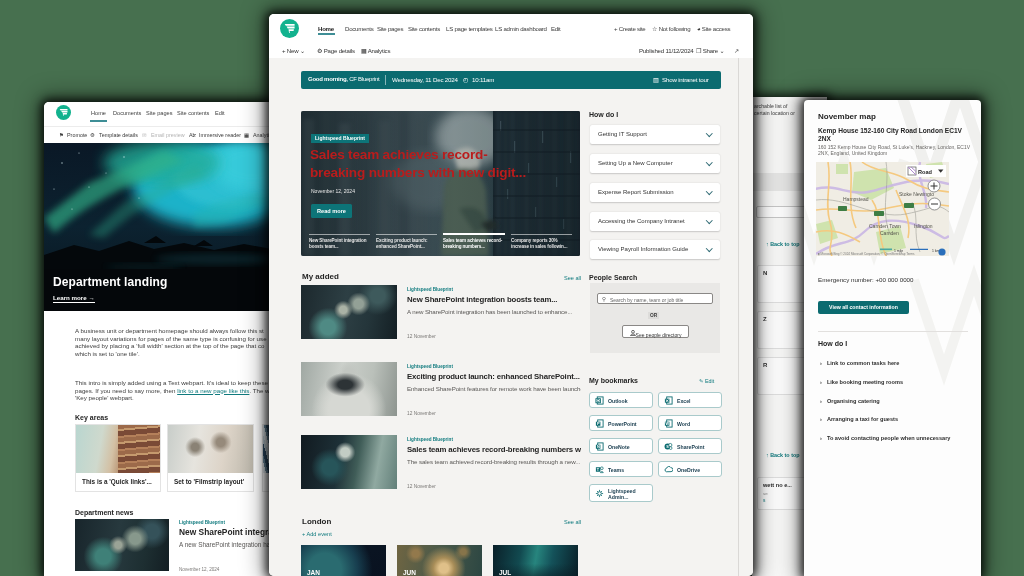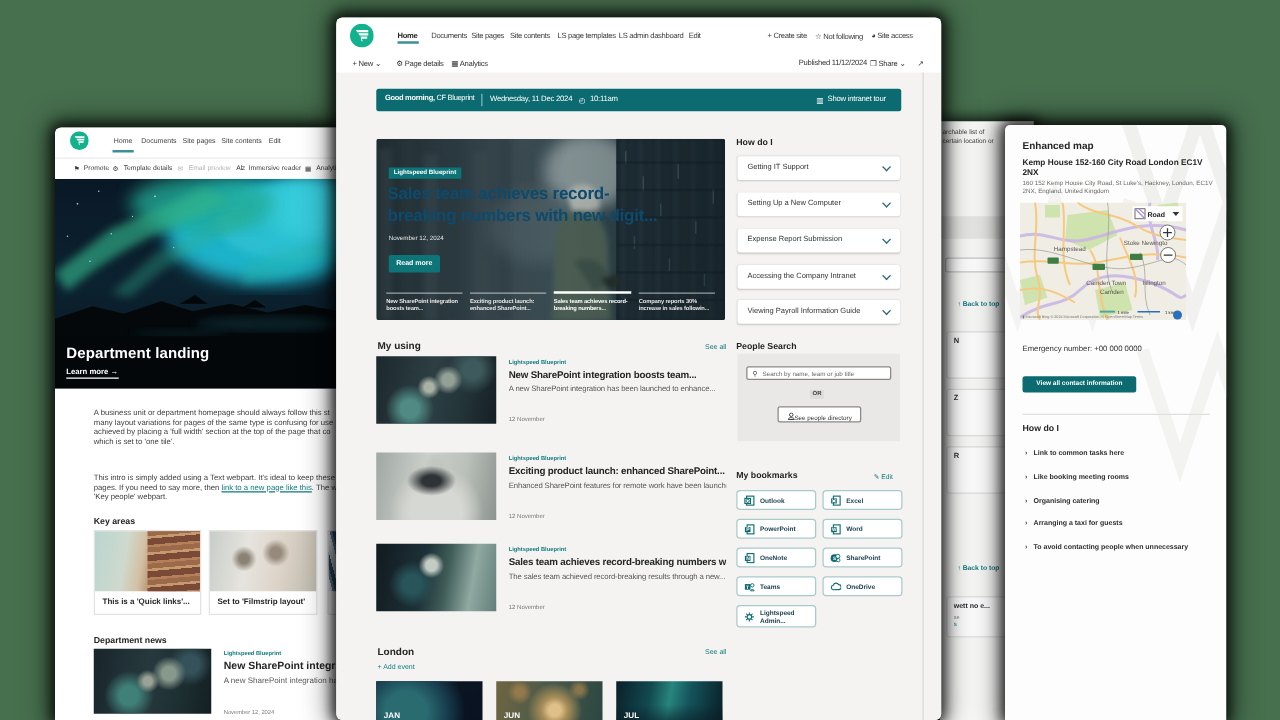--- a/index.html
+++ b/index.html
@@ -184,21 +184,21 @@
   </div>
 </div>
 
 <div id="pc" class="panel">
   <svg class="abs" style="left:0;top:0" width="177" height="476" viewBox="0 0 177 476">
     <path d="M96 -10 L126 80 156 -10 186 80 216 -10" stroke="#f0f0ee" stroke-width="11" fill="none"></path>
     <path d="M120 60 L150 150 180 60" stroke="#f1f1ef" stroke-width="10" fill="none"></path>
     <path d="M-20 60 L10 150 40 60 70 150 100 60" stroke="#f3f3f1" stroke-width="10" fill="none"></path>
     <path d="M110 180 L140 270 170 180 200 270" stroke="#f3f3f1" stroke-width="10" fill="none"></path>
   </svg>
-  <div class="hdr" style="left:14px;top:12px;font-size:8px;color:#252525">Enhanced map</div>
+  <div class="hdr" style="left:14px;top:12px;font-size:8px;color:#252525">November map</div>
   <div class="abs" style="left:14px;top:27px;width:152px;font-size:6.6px;font-weight:bold;color:#252525;line-height:8px">Kemp House 152-160 City Road London EC1V 2NX</div>
   <div class="abs" style="left:14px;top:44px;width:156px;font-size:5px;color:#6a6866;line-height:6px">160 152 Kemp House City Road, St Luke's, Hackney, London, EC1V 2NX, England, United Kingdom</div>
   <div class="abs" style="left:12px;top:62px;width:133px;height:94px;" id="map">
     <svg width="133" height="94" viewBox="0 0 133 94">
       <rect width="133" height="94" fill="#f0ede4"></rect>
       <g fill="#cfe3ae">
         <polygon points="38,10 70,6 78,26 55,38 36,30"></polygon>
         <polygon points="0,62 16,58 22,76 4,82"></polygon>
         <polygon points="60,70 84,64 90,86 64,92"></polygon>
         <polygon points="110,2 126,0 130,12 114,16"></polygon>
@@ -371,30 +371,30 @@
           <path d="M155 40 q13 -8 21 2 q4 6 2 14 l-20 4 q-6 -12 -3 -20z" fill="#d6dad3"></path>
           <path d="M173 55 q6 3 5 10 l-8 2z" fill="#8a8d85"></path>
           <path d="M143 76 Q148 56 164 57 Q180 58 185 80 L188 145 L140 145 Z" fill="#5d7263"></path>
           <path d="M158 98 q16 -6 25 6 l5 12 -14 6z" fill="#4a5e52"></path>
           <path d="M180 112 l12 -4 6 8 -12 6z" fill="#2a3433"></path>
         </g>
         <rect width="279" height="145" fill="rgba(12,22,26,.18)"></rect>
         <rect width="279" height="145" fill="url(#hgl)"></rect>
       </svg>
       <div class="abs" style="left:10px;top:23px;height:9px;background:#0d7478;color:#fff;font-size:5px;font-weight:bold;line-height:9px;padding:0 4px">Lightspeed Blueprint</div>
-      <div class="abs" style="left:9px;top:35px;font-size:13.6px;font-weight:bold;color:#0c4a6e;line-height:17.5px;letter-spacing:-.2px">Sales team achieves record-<br>breaking numbers with new digit...</div>
+      <div class="abs" style="left:9px;top:35px;font-size:13.6px;font-weight:bold;color:#b91c1c;line-height:17.5px;letter-spacing:-.2px">Sales team achieves record-<br>breaking numbers with new digit...</div>
       <div class="abs" style="left:10px;top:77px;font-size:5px;color:#e8e8e8">November 12, 2024</div>
       <div class="abs" style="left:10px;top:93px;width:41px;height:14px;background:#0d7478;border-radius:1.5px;color:#fff;font-size:5.6px;font-weight:bold;text-align:center;line-height:15px">Read more</div>
       <div class="abs" style="left:8px;top:123px;width:61px;border-top:1px solid rgba(255,255,255,.55);padding-top:3px;font-size:4.6px;letter-spacing:-.1px;line-height:6.2px;color:#e6e6e6;font-weight:bold">New SharePoint integration boosts team...</div>
       <div class="abs" style="left:75px;top:123px;width:61px;border-top:1px solid rgba(255,255,255,.55);padding-top:3px;font-size:4.6px;letter-spacing:-.1px;line-height:6.2px;color:#e6e6e6;font-weight:bold">Exciting product launch: enhanced SharePoint...</div>
       <div class="abs" style="left:142px;top:122px;width:62px;border-top:2px solid #fff;padding-top:3px;font-size:4.6px;letter-spacing:-.1px;line-height:6.2px;color:#fff;font-weight:bold">Sales team achieves record-breaking numbers...</div>
       <div class="abs" style="left:210px;top:123px;width:61px;border-top:1px solid rgba(255,255,255,.55);padding-top:3px;font-size:4.6px;letter-spacing:-.1px;line-height:6.2px;color:#e6e6e6;font-weight:bold">Company reports 30% increase in sales followin...</div>
     </div>
 
-    <div class="hdr h8" style="left:33px;top:214px">My using</div>
+    <div class="hdr h8" style="left:33px;top:214px">My added</div>
     <div class="seeall abs" style="left:295px;top:217px">See all</div>
     <div class="thumb" style="top:227px;background:
       radial-gradient(circle at 60% 35%,#93a096 0 7%,transparent 17%),
       radial-gradient(circle at 44% 46%,#aab2a5 0 6%,transparent 15%),
       radial-gradient(circle at 28% 78%,#4f8a84 0 9%,transparent 24%),
       radial-gradient(circle at 80% 20%,#3e5a5c 0 8%,transparent 22%),
       linear-gradient(100deg,#1c282d 0%,#2d3f44 45%,#24353a 70%,#141f24 100%)"></div>
     <div class="ntxt" style="top:229px">
           <div class="nlab">Lightspeed Blueprint</div>
           <div class="ntit">New SharePoint integration boosts team...</div>

